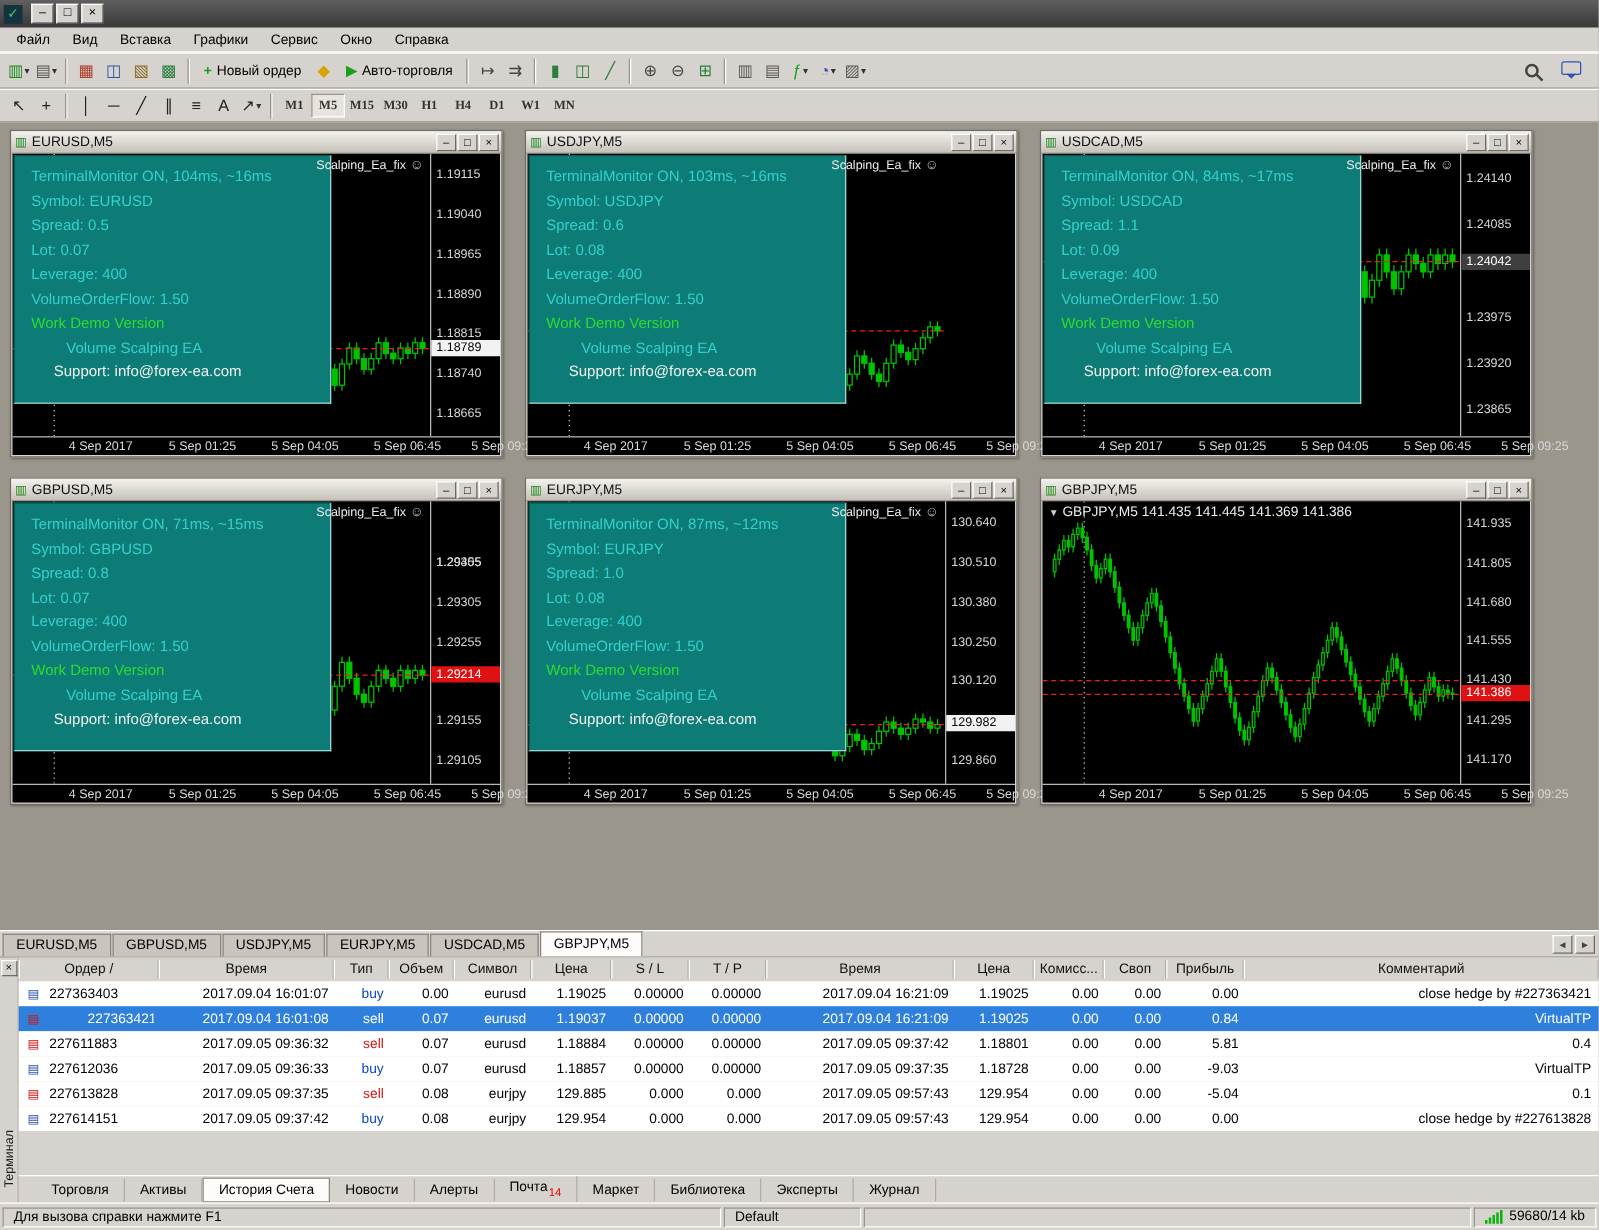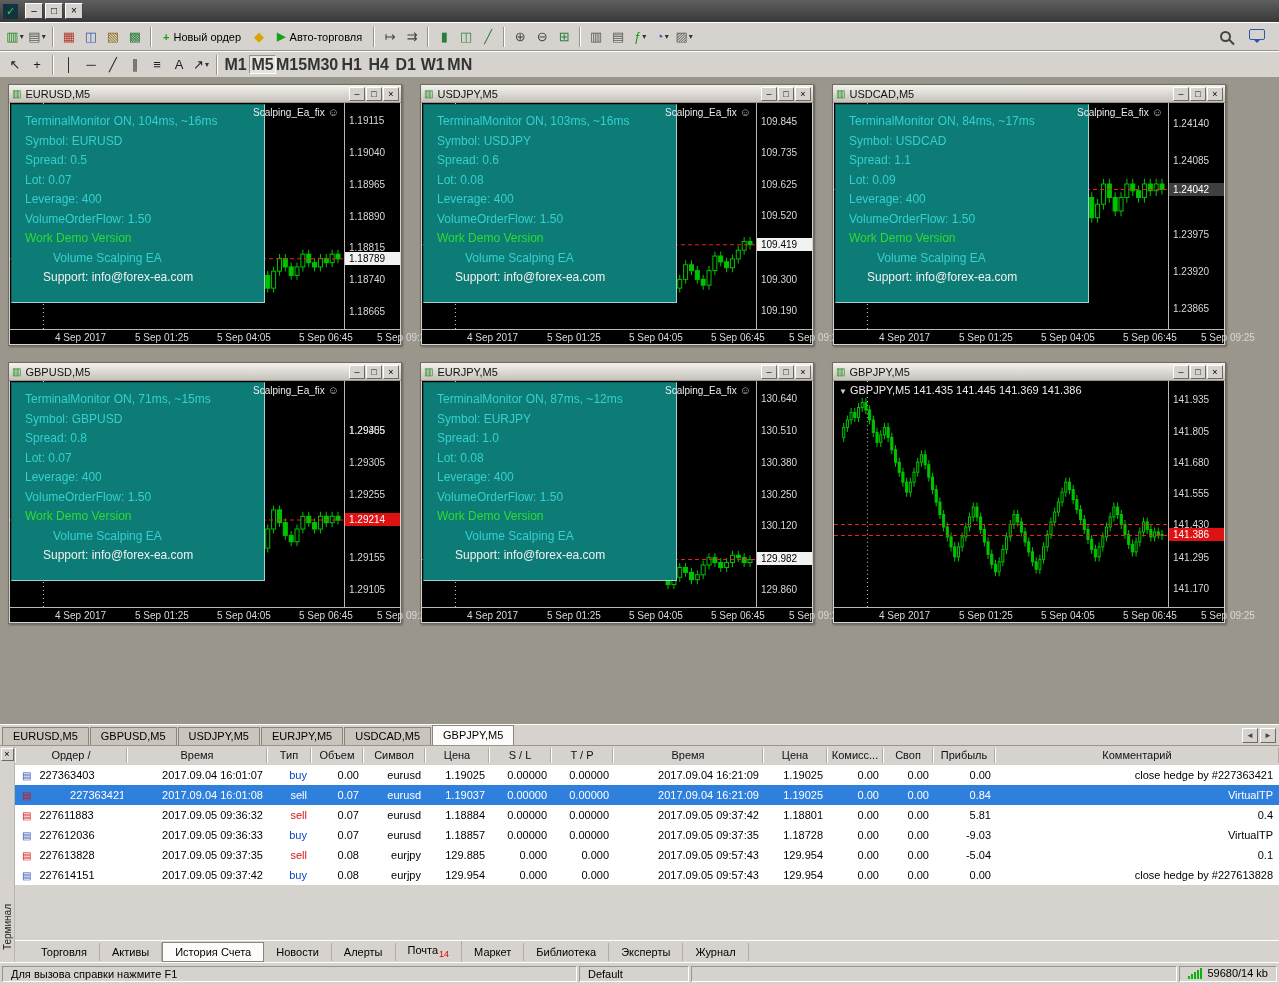--- a/index.html
+++ b/index.html
@@ -24,21 +24,21 @@
   .tb-icon{min-width:22px;height:22px;display:flex;align-items:center;justify-content:center;font-size:13px;}
   .tb-dd{font-size:8px;color:#333;margin-left:1px;}
   .tb-sep{width:2px;height:20px;border-left:1px solid #9a948b;border-right:1px solid #fff;margin:0 4px;}
   .tb-btn{display:flex;align-items:center;gap:4px;padding:2px 7px;}
   .tb-btn .tb-glyph{font-weight:bold;}
   .tb-spacer{flex:1;}
   .search-shape{width:11px;height:11px;border:2px solid #444;border-radius:50%;position:relative;margin:0 14px 0 6px;}
   .search-shape::after{content:"";position:absolute;width:7px;height:2px;background:#444;transform:rotate(45deg);right:-6px;bottom:-3px;}
   .chat-shape{width:16px;height:11px;border:1px solid #2f55b0;border-radius:2px;position:relative;margin:0 10px 4px 4px;}
   .chat-shape::after{content:"";position:absolute;border:4px solid transparent;border-top-color:#2f55b0;left:3px;bottom:-8px;}
-  .tf-btn{min-width:27px;height:19px;display:flex;align-items:center;justify-content:center;font-size:16px;font-weight:bold;color:#333;}
+  .tf-btn{min-width:27px;height:19px;display:flex;align-items:center;justify-content:center;font-size:10px;font-weight:bold;color:#333;font-family:Liberation Serif, serif;}
   .tf-btn.active{border:1px solid;border-color:#9a948b #fff #fff #9a948b;background:#e7e4dd;}
 
   
   .workspace{height:646px;flex:0 0 646px;background:#9b968c;padding:6px 0 0 8px;display:grid;grid-template-columns:repeat(3,394px);grid-auto-rows:262px;gap:16px 18px;align-content:start;}
   .chart-window{background:#d6d3ce;border:1px solid #706c64;display:flex;flex-direction:column;box-shadow:1px 1px 2px rgba(0,0,0,.35);}
   .cw-title{height:18px;flex:0 0 18px;background:linear-gradient(#f4f2ee,#c6c2ba);display:flex;align-items:center;gap:4px;padding:0 2px 0 3px;border-bottom:1px solid #9a948b;}
   .cw-icon{color:#1f8a1f;font-size:10px;}
   .cw-text{flex:1;font-size:11px;color:#111;white-space:nowrap;}
   .cw-btn{width:16px;height:14px;background:#d6d3ce;border:1px solid;border-color:#fff #6e6a62 #6e6a62 #fff;font-size:9px;line-height:12px;text-align:center;margin-left:1px;}
   .cw-body{flex:1;position:relative;background:#000;margin:0 1px 1px;}
@@ -110,20 +110,29 @@
 <div class="app">
   <div class="titlebar">
     <span class="app-icon">✓</span>
     <span class="win-btns" style="display:flex;">
         <span class="wbtn">–</span>
         <span class="wbtn">□</span>
         <span class="wbtn">×</span>
       </span>
   </div>
 
+  <div class="menubar">
+      <span class="menu-item">Файл</span>
+      <span class="menu-item">Вид</span>
+      <span class="menu-item">Вставка</span>
+      <span class="menu-item">Графики</span>
+      <span class="menu-item">Сервис</span>
+      <span class="menu-item">Окно</span>
+      <span class="menu-item">Справка</span>
+    </div>
   <div class="toolbar t1">
       <span class="tb-icon">
         <span class="tb-glyph" style="color: rgb(31, 138, 31);">▥</span>
         <span class="tb-dd">▾</span>
       </span>
       <span class="tb-icon">
         <span class="tb-glyph" style="color: rgb(90, 90, 90);">▤</span>
         <span class="tb-dd">▾</span>
       </span>
       <span class="tb-sep"></span>
@@ -539,29 +548,20 @@
               <div class="ov-line ov-cyan">Leverage: 400</div>
               <div class="ov-line ov-cyan">VolumeOrderFlow: 1.50</div>
               <div class="ov-line ov-green">Work Demo Version</div>
               <div class="ov-line ov-cyan ov-indent1">Volume Scalping EA</div>
               <div class="ov-line ov-white">Support: info@forex-ea.com</div>
             </div>
             <div class="ea-label">
               <span>Scalping_Ea_fix</span>
               <span class="smiley">☺</span>
             </div>
-          </div>
-          <div class="axis-right">
-            <span class="axis-label" style="top: 17.5419px;">109.845</span>
-            <span class="axis-label" style="top: 49.4362px;">109.735</span>
-            <span class="axis-label" style="top: 81.3305px;">109.625</span>
-            <span class="axis-label" style="top: 111.775px;">109.520</span>
-            <span class="axis-label" style="top: 175.564px;">109.300</span>
-            <span class="axis-label" style="top: 207.458px;">109.190</span>
-            <span class="price-tag" style="top: 134.56px; background: rgb(242, 242, 242); color: rgb(0, 0, 0);">109.419</span>
           </div>
           <div class="axis-bottom">
             <span class="time-label" style="left: 8px;">4 Sep 2017</span>
             <span class="time-label" style="left: 88px;">5 Sep 01:25</span>
             <span class="time-label" style="left: 170px;">5 Sep 04:05</span>
             <span class="time-label" style="left: 252px;">5 Sep 06:45</span>
             <span class="time-label" style="left: 330px;">5 Sep 09:25</span>
           </div>
         </div>
       </div>

